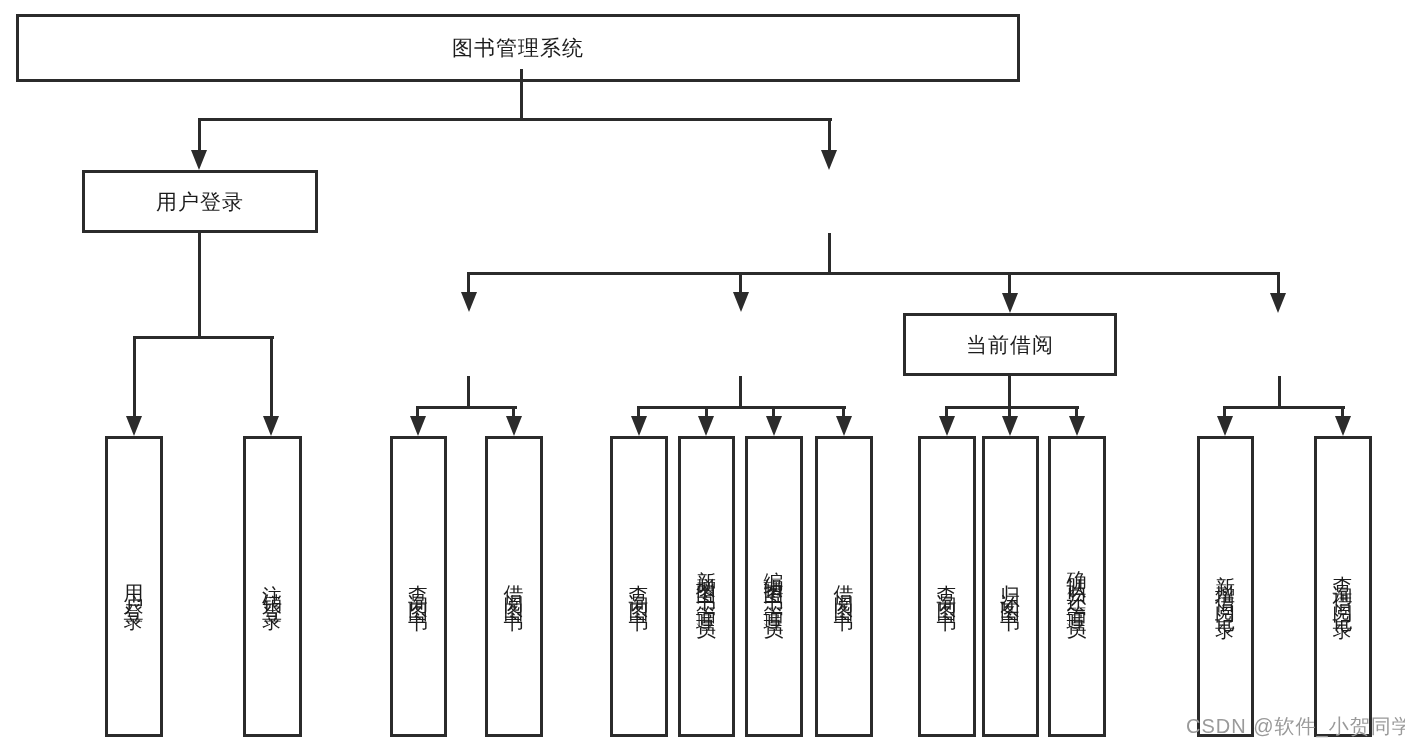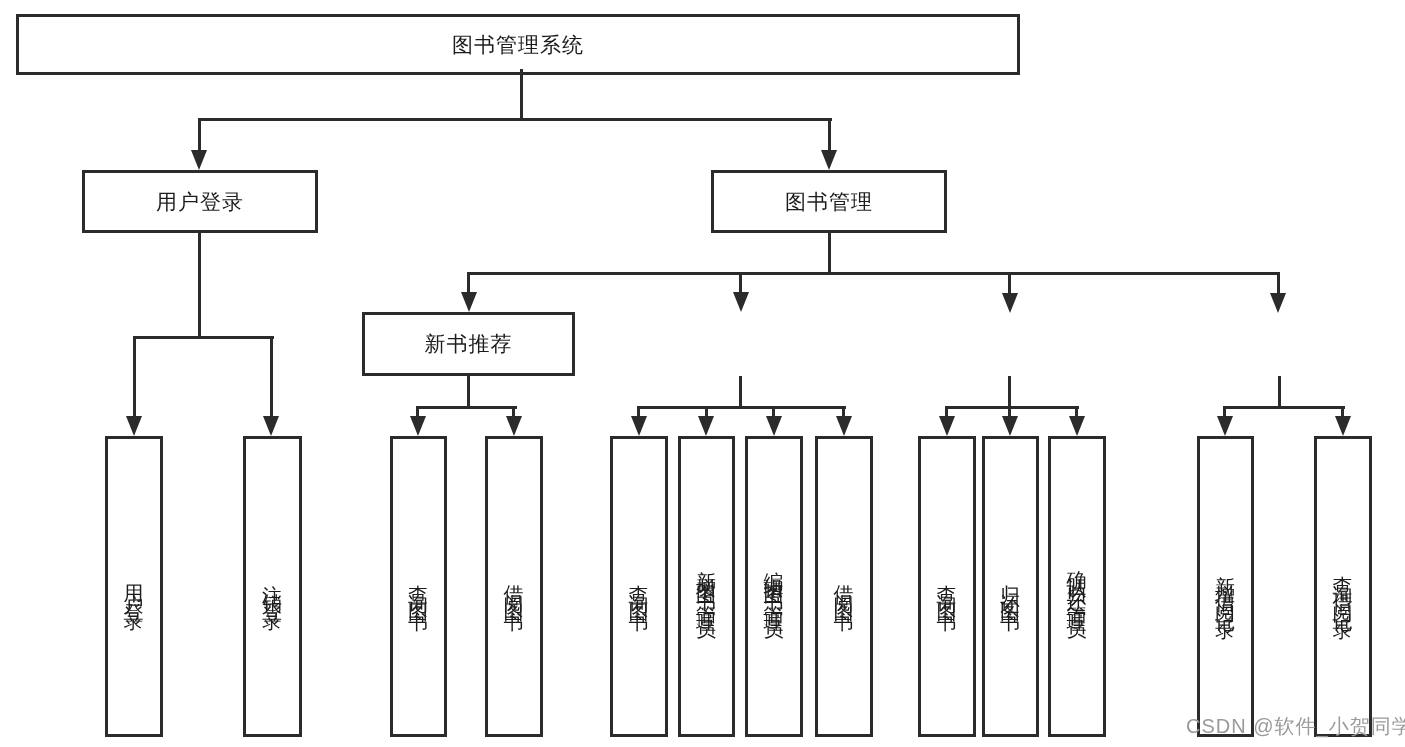--- a/index.html
+++ b/index.html
@@ -57,26 +57,25 @@
     letter-spacing:1px;
     white-space:nowrap;
     z-index:5;
   }
 </style>
 </head>
 <body>
 
 <div class="canvas">
 
-  <div class="box" style="left:16px;top:14px;width:1004px;height:61px;">图书管理系统</div>
+  <div class="box" style="left:16px;top:14px;width:1004px;height:68px;">图书管理系统</div>
 
   <div class="box" style="left:82px;top:170px;width:236px;height:63px;">用户登录</div>
-  <div class="box" style="left:711px;top:170px;width:236px;height:63px;">图书管理</div>
 
-  <div class="box" style="left:362px;top:312px;width:213px;height:64px;">新书推荐</div>
+  <div class="box" style="left:903px;top:313px;width:214px;height:63px;">当前借阅</div>
 
   <div class="box vbox" style="left:105px;top:436px;width:58px;height:301px;">用户登录</div>
   <div class="box vbox" style="left:243px;top:436px;width:59px;height:301px;">注销登录</div>
   <div class="box vbox" style="left:390px;top:436px;width:57px;height:301px;">查询图书</div>
   <div class="box vbox" style="left:485px;top:436px;width:58px;height:301px;">借阅图书</div>
   <div class="box vbox" style="left:610px;top:436px;width:58px;height:301px;">查询图书</div>
   <div class="box vbox" style="left:678px;top:436px;width:57px;height:301px;letter-spacing:7px;">新增图书（管理员）</div>
   <div class="box vbox" style="left:745px;top:436px;width:58px;height:301px;letter-spacing:7px;">编辑图书（管理员）</div>
   <div class="box vbox" style="left:815px;top:436px;width:58px;height:301px;">借阅图书</div>
   <div class="box vbox" style="left:918px;top:436px;width:58px;height:301px;">查询图书</div>

